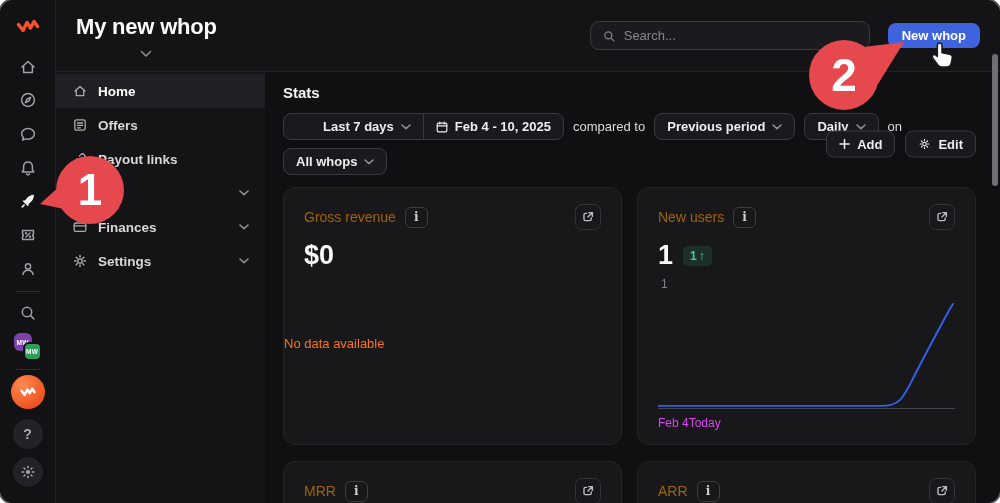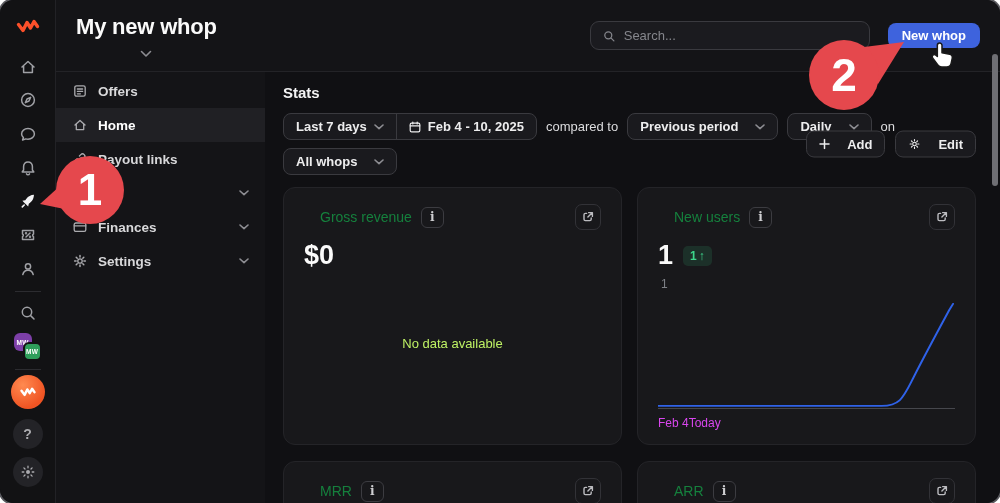--- a/index.html
+++ b/index.html
@@ -62,44 +62,44 @@
   .nav-item svg.nic{ stroke:#ababaf; fill:none; stroke-width:1.3; stroke-linecap:round; stroke-linejoin:round; flex:0 0 auto; }
   .nav-item .chev{ margin-left:auto; }
   .chev{ stroke:#8d8d92; fill:none; stroke-width:1.6; stroke-linecap:round; stroke-linejoin:round; }
 
   
   .content{ position:absolute; left:265px; top:72px; right:0; bottom:0; background:#101013; padding:12px 24px 0 18px; }
   .stats-title{ font-size:15px; font-weight:bold; color:#f4f4f5; margin-bottom:12px; }
   .filters{ position:relative; }
   .filter-row{ display:flex; align-items:center; gap:9px; margin-bottom:8px; }
   .pill{
-    height:27px; display:inline-flex; align-items:center; gap:17px; padding:0 12px;
+    height:27px; display:inline-flex; align-items:center; gap:7px; padding:0 12px;
     background:#1a1a1e; border:1px solid #3a3a3f; border-radius:8px;
     color:#ededee; font-size:13px; font-weight:600; cursor:pointer; white-space:nowrap;
   }
-  .pill-group{ display:inline-flex; height:27px; background:#1a1a1e; border:1px solid #3a3a3f; border-radius:8px; overflow:hidden; }
+  .pill-group{ display:inline-flex; height:27px; background:#1a1a1e; border:1px solid #3a3a3f; border-radius:8px; overflow:hidden;padding-left:27px; }
   .pill-group .seg{ display:flex; align-items:center; gap:7px; padding:0 12px; color:#ededee; font-size:13px; font-weight:600; cursor:pointer; white-space:nowrap; }
   .pill-group .seg + .seg{ border-left:1px solid #3a3a3f; }
   .plain-label{ font-size:13px; color:#dcdcde; }
   .filter-actions{ position:absolute; right:0; top:50%; transform:translateY(-50%); display:flex; gap:10px; }
 
   
   .cards{ margin-top:12px; display:grid; grid-template-columns:1fr 1fr; grid-template-rows:258px 140px; gap:16px 15px; }
   .card{ background:#18181b; border:1px solid #242428; border-radius:12px; padding:16px 20px 14px; position:relative; display:flex; flex-direction:column; }
   .card-head{ display:flex; align-items:center; gap:9px; }
-  .card-title{ font-size:14px; color:#15803d;margin-left:16px; }
+  .card-title{ font-size:14px; color:#a16207; }
   .info-btn{ height:21px; min-width:23px; padding:0 5px; border:1px solid #3c3c41; background:transparent; border-radius:6px;
     color:#cfcfd2; font-family:"DejaVu Serif", serif; font-size:12px; font-weight:bold; cursor:pointer; }
   .ext-btn{ margin-left:auto; width:26px; height:26px; border:1px solid #323237; background:transparent; border-radius:7px;
     display:flex; align-items:center; justify-content:center; cursor:pointer; }
   .ext-btn svg{ stroke:#bcbcc0; fill:none; stroke-width:1.4; stroke-linecap:round; stroke-linejoin:round; }
   .card-value{ margin-top:10px; font-size:27px; font-weight:bold; color:#fafafa; display:flex; align-items:center; gap:10px; }
   .delta-badge{ display:inline-flex; align-items:center; gap:2px; background:rgba(61,214,140,.13);
     color:#3dd68c; border-radius:5px; padding:3px 7px; font-size:12px; font-weight:600; }
-  .empty-msg{ position:absolute; left:0; right:0; top:58%; text-align:center; font-size:13px; color:#bef264; }
+  .empty-msg{ position:absolute; left:0; right:0; top:58%; text-align:left; font-size:13px; color:#f97316; }
 
   .chart-wrap{ position:relative; margin-top:32px; height:117px; }
   .chart-wrap .ytick{ position:absolute; top:-26px; left:3px; font-size:12px; color:#7e8187; }
   .chart-wrap .axis{ position:absolute; left:0; right:0; bottom:0; height:1px; background:#46474d; }
   .chart-wrap svg{ position:absolute; inset:0; width:100%; height:100%; }
   .xlabels{ display:flex; margin-top:7px; font-size:12px; color:#d946ef; }
 
   
   .v-scroll{ position:absolute; right:2px; top:54px; width:6px; height:132px; background:#6f6f74; border-radius:3px; }
 
@@ -201,32 +201,32 @@
       <svg width="14" height="14" viewBox="0 0 20 20" stroke="#85868c" fill="none" stroke-width="1.8" stroke-linecap="round">
           <circle cx="9" cy="9" r="5"></circle>
           <path d="M13 13 L17 17"></path>
         </svg>
       <input type="text" placeholder="Search..." style="">
     </div>
     <button class="btn-primary">New whop</button>
   </div>
 
   <div class="sidebar">
+    <div class="nav-item active">
+      <svg class="nic" width="16" height="16" viewBox="0 0 16 16">
+          <path d="M3 8 L8 3.4 L13 8 M4.3 6.9 V12.6 H11.7 V6.9"></path>
+        </svg>
+      <span>Home</span>
+    </div>
     <div class="nav-item">
       <svg class="nic" width="16" height="16" viewBox="0 0 16 16">
           <rect x="2.8" y="2.8" width="10.4" height="10.4" rx="1.8"></rect>
           <path d="M5.4 6 h5.2 M5.4 8.4 h5.2 M5.4 10.8 h3"></path>
         </svg>
       <span>Offers</span>
-    </div>
-    <div class="nav-item active">
-      <svg class="nic" width="16" height="16" viewBox="0 0 16 16">
-          <path d="M3 8 L8 3.4 L13 8 M4.3 6.9 V12.6 H11.7 V6.9"></path>
-        </svg>
-      <span>Home</span>
     </div>
     <div class="nav-item">
       <svg class="nic" width="16" height="16" viewBox="0 0 16 16">
           <path d="M6.8 9.2 L9.2 6.8 M5.2 7.6 L3.8 9 a2.4 2.4 0 0 0 3.4 3.4 L8.6 11 M10.8 8.4 L12.2 7 A2.4 2.4 0 0 0 8.8 3.6 L7.4 5"></path>
         </svg>
       <span>Payout links</span>
     </div>
     <div class="nav-item">
       <span></span>
       <svg class="chev" width="10" height="6" viewBox="0 0 10 6">

